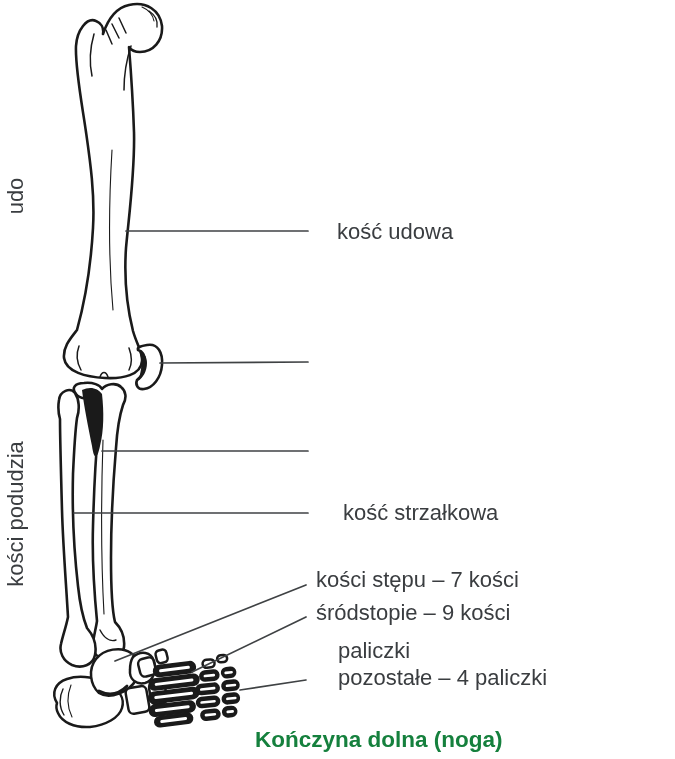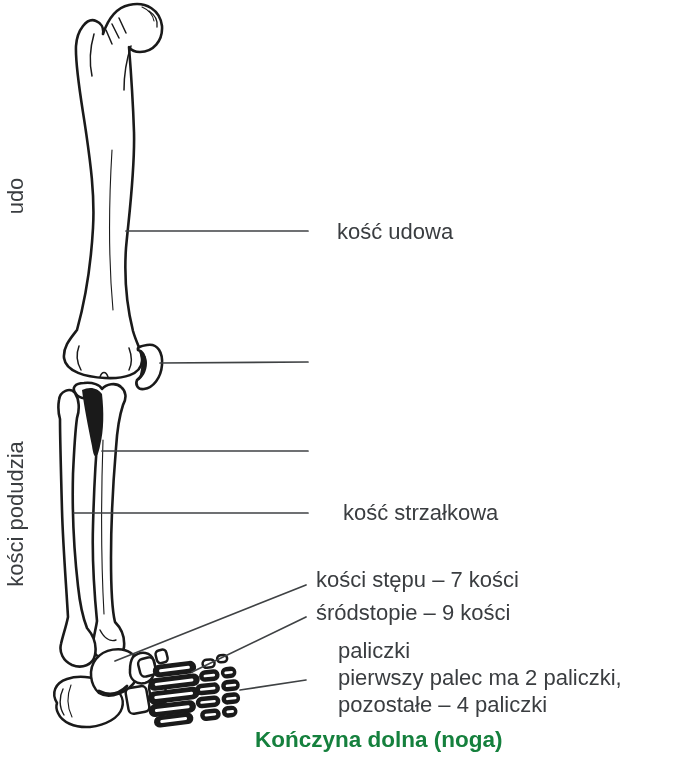--- a/index.html
+++ b/index.html
@@ -230,19 +230,18 @@
 
 
   <div class="lbl" style="left:324px; top:500px;margin-left:19px;">kość strzałkowa</div>
 
   <div class="lbl" style="left:316px; top:567px;">kości stępu – 7 kości</div>
 
   <div class="lbl" style="left:316px; top:600px;">śródstopie – 9 kości</div>
 
   <div class="lbl lbl-block" style="left:311px; top:637px;margin-left:27px;">
     <div>paliczki</div>
-    <div>pierwszy palec ma 2 paliczki,</div>
     <div>pozostałe – 4 paliczki</div>
   </div>
 
   <div class="caption">Kończyna dolna (noga)</div>
 
 </div>
 
 </body></html>

